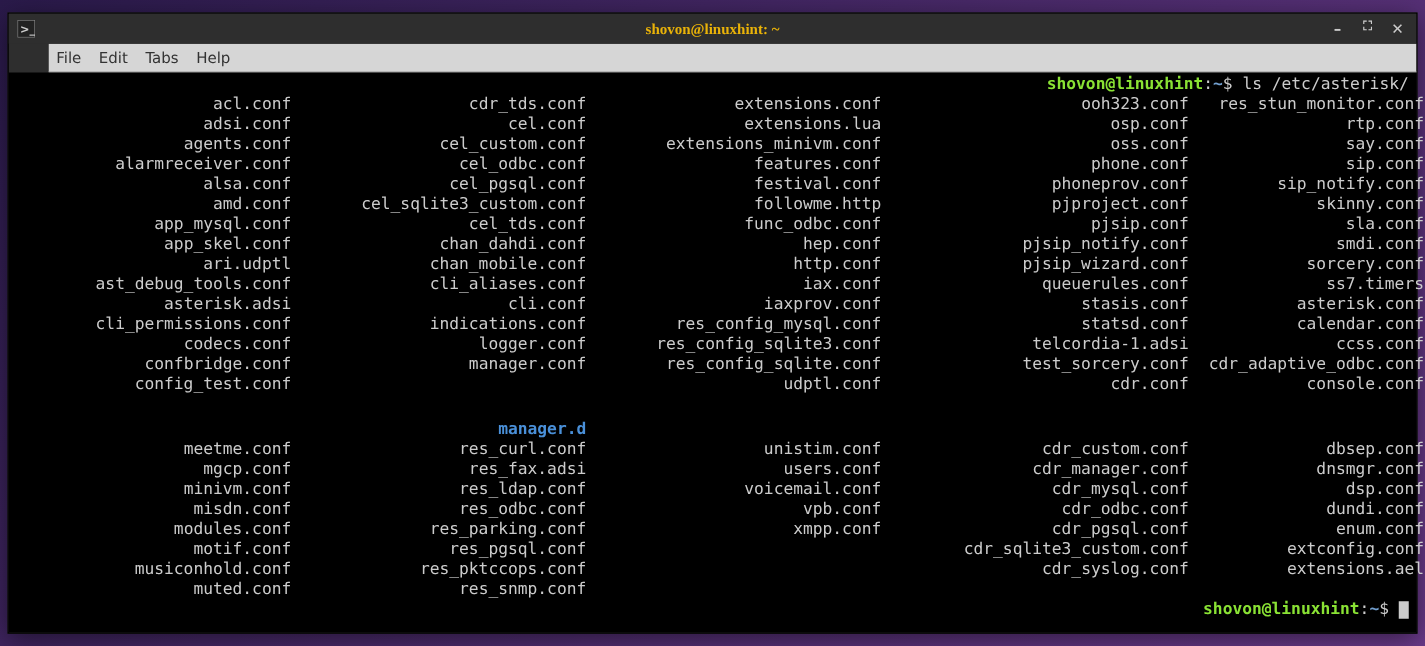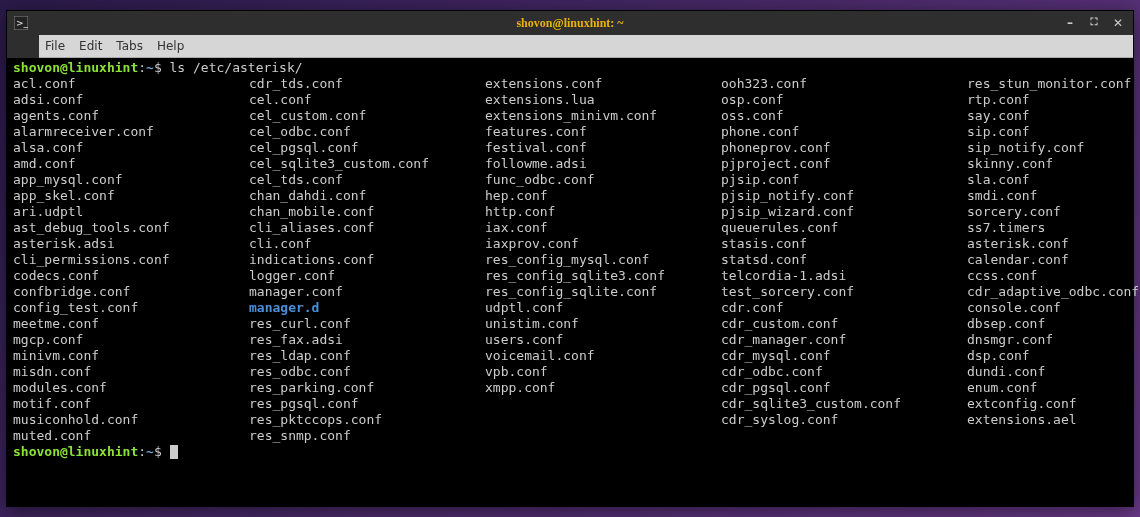--- a/index.html
+++ b/index.html
@@ -73,34 +73,35 @@
     margin-left: 32px;
   }
   .menubar span { cursor: pointer; }
   .terminal {
     background: #000;
     color: #ccc;
     font-size: 13px;
     line-height: 16px;
     padding: 2px 6px 6px 6px;
     min-height: 440px;
+    text-align: right;
   }
   .prompt-user { color: #8ae234; font-weight: bold; }
   .prompt-path { color: #729fcf; font-weight: bold; }
   .prompt-sep { color: #ccc; }
   .cmd { color: #ccc; }
   .ls-grid {
     display: grid;
     grid-template-columns: 220px 220px 220px 230px 1fr;
     column-gap: 16px;
   }
   .ls-grid span {
     white-space: pre;
   }
-  .dir { color: #4a90d9; font-weight: bold; }
+  .dir { color: #4a90d9; font-weight: bold; margin-top: 36px; }
   .cursor {
     display: inline-block;
     width: 8px;
     height: 14px;
     background: #ccc;
     vertical-align: text-bottom;
   }
 </style>
 </head>
 <body>
@@ -151,21 +152,21 @@
         <span>features.conf</span>
         <span>phone.conf</span>
         <span>sip.conf</span>
         <span>alsa.conf</span>
         <span>cel_pgsql.conf</span>
         <span>festival.conf</span>
         <span>phoneprov.conf</span>
         <span>sip_notify.conf</span>
         <span>amd.conf</span>
         <span>cel_sqlite3_custom.conf</span>
-        <span>followme.adsi</span>
+        <span>followme.http</span>
         <span>pjproject.conf</span>
         <span>skinny.conf</span>
         <span>app_mysql.conf</span>
         <span>cel_tds.conf</span>
         <span>func_odbc.conf</span>
         <span>pjsip.conf</span>
         <span>sla.conf</span>
         <span>app_skel.conf</span>
         <span>chan_dahdi.conf</span>
         <span>hep.conf</span>

